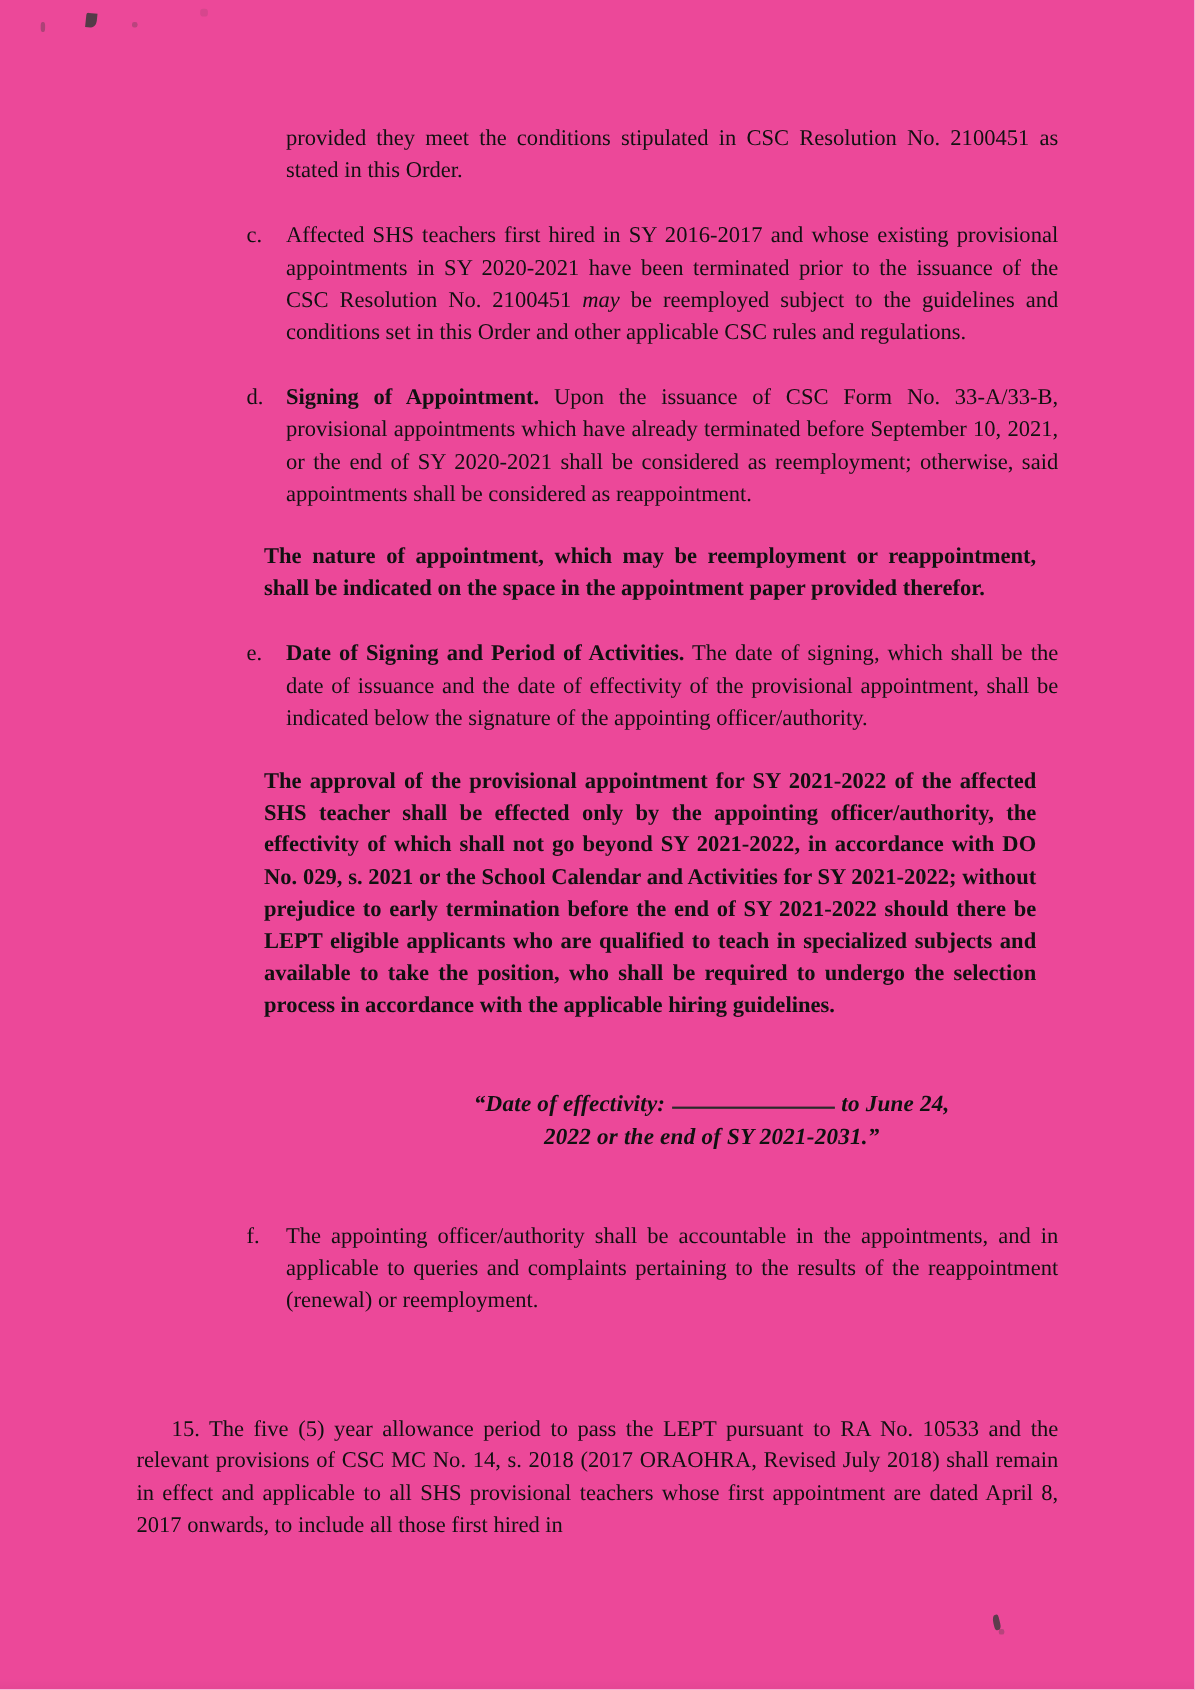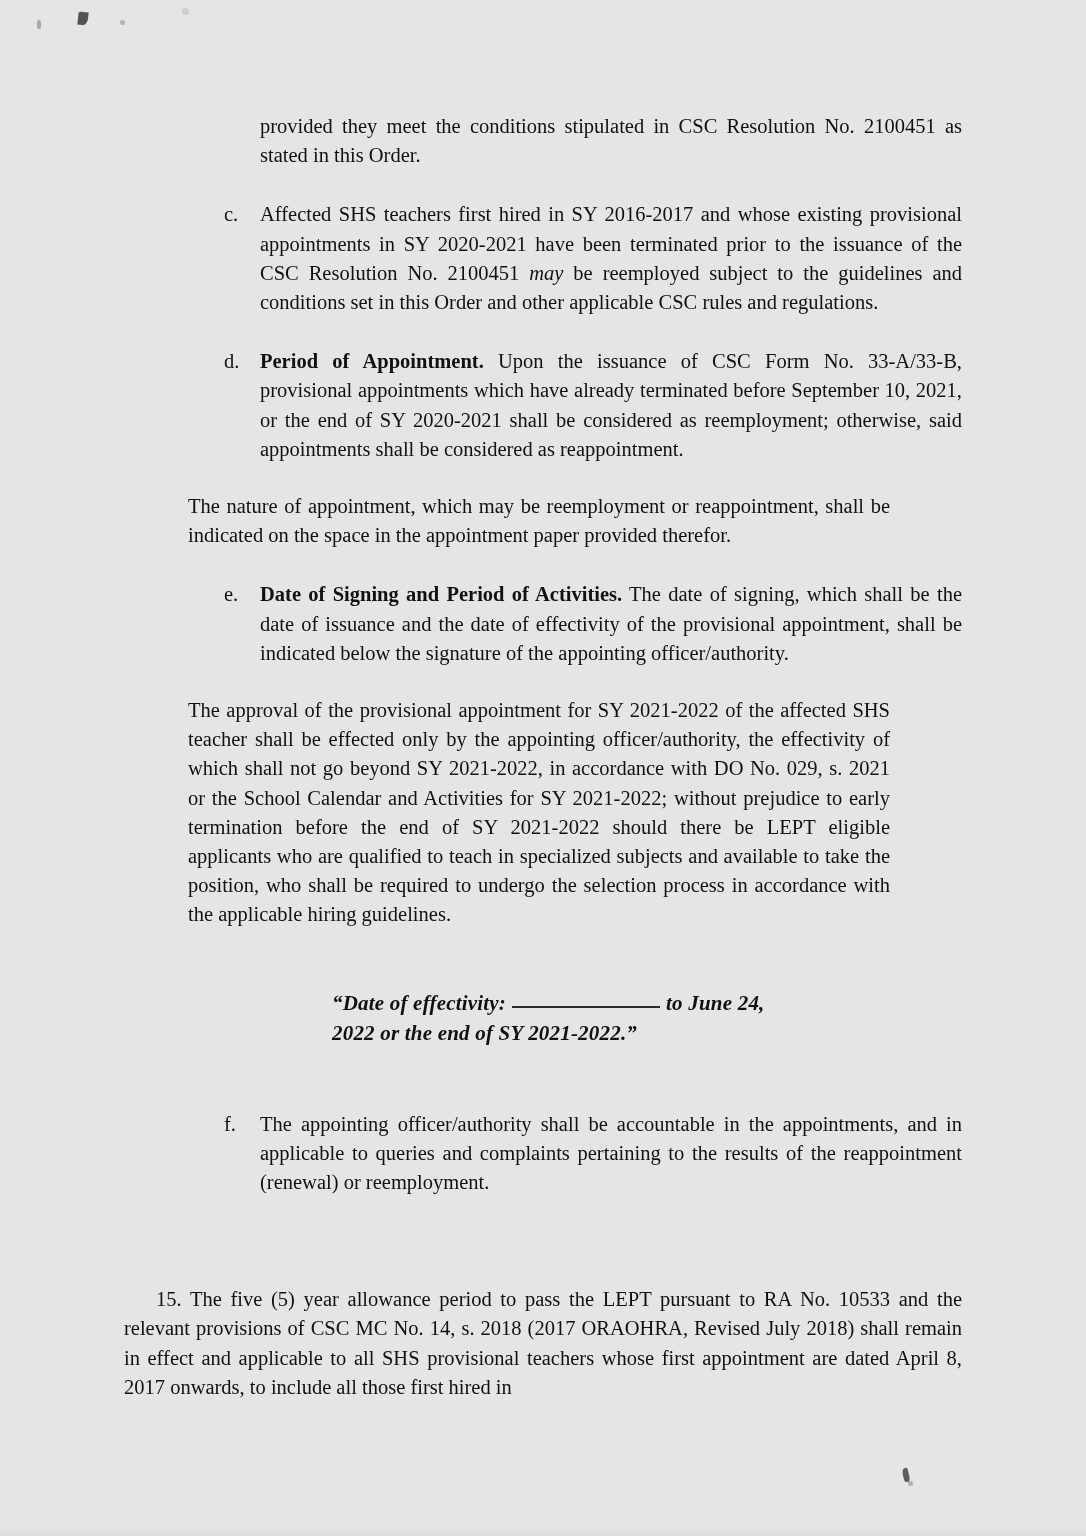--- a/index.html
+++ b/index.html
@@ -5,21 +5,21 @@
 <style>
   html, body {
     margin: 0;
     padding: 0;
     background: #ffffff;
   }
   .page {
     position: relative;
     width: 1086px;
     height: 1536px;
-    background: #e5e5e5;
+    background: #ec4899;
     overflow: hidden;
     font-family: "Liberation Serif", "DejaVu Serif", serif;
     color: #111111;
     -webkit-font-smoothing: antialiased;
   }
 
   
   .speck {
     position: absolute;
     background: #3a3a3a;
@@ -72,22 +72,23 @@
     line-height: 29.2px;
     text-align: left;
     white-space: nowrap;
   }
   .list-item .body {
     flex: 1 1 auto;
   }
 
   
   .sub-para {
-    margin-left: 64px;
+    margin-left: 116px;
     width: 702px;
+    font-weight: bold;
   }
 
   
   .lead-para {
     margin-left: 136px;
     width: 702px;
   }
 
   
   .num-para {
@@ -108,21 +109,21 @@
 
   
   .quote-block {
     margin-left: 208px;
     width: 630px;
     font-weight: 700;
     font-style: italic;
     font-size: 21px;
     line-height: 30px;
     letter-spacing: 0.2px;
-    text-align: left;
+    text-align: center;
   }
   .quote-block .blank {
     display: inline-block;
     width: 148px;
     border-bottom: 2.2px solid #2a2a2a;
     vertical-align: 2px;
     margin: 0 6px;
   }
 </style>
 </head>
@@ -145,21 +146,21 @@
 
     <div class="list-item">
       <span class="marker">c.</span>
       <p class="body"><span>Affected SHS teachers first hired in SY 2016-2017 and whose existing provisional appointments in SY 2020-2021 have been terminated prior to the issuance of the CSC Resolution No. 2100451 </span><span class="bi">may</span><span> be reemployed subject to the guidelines and conditions set in this Order and other applicable CSC rules and regulations.</span></p>
     </div>
 
     <div class="gap-md"></div>
 
     <div class="list-item">
       <span class="marker">d.</span>
-      <p class="body"><span class="b">Period of Appointment.</span><span> Upon the issuance of CSC Form No. 33-A/33-B, provisional appointments which have already terminated before September 10, 2021, or the end of SY 2020-2021 shall be considered as reemployment; otherwise, said appointments shall be considered as reappointment.</span></p>
+      <p class="body"><span class="b">Signing of Appointment.</span><span> Upon the issuance of CSC Form No. 33-A/33-B, provisional appointments which have already terminated before September 10, 2021, or the end of SY 2020-2021 shall be considered as reemployment; otherwise, said appointments shall be considered as reappointment.</span></p>
     </div>
 
     <div class="gap-sm"></div>
 
     <p class="sub-para">The nature of appointment, which may be reemployment or reappointment, shall be indicated on the space in the appointment paper provided therefor.</p>
 
     <div class="gap-md"></div>
 
     <div class="list-item">
       <span class="marker">e.</span>
@@ -170,21 +171,21 @@
 
     <p class="sub-para">The approval of the provisional appointment for SY 2021-2022 of the affected SHS teacher shall be effected only by the appointing officer/authority, the effectivity of which shall not go beyond SY 2021-2022, in accordance with DO No. 029, s. 2021 or the School Calendar and Activities for SY 2021-2022; without prejudice to early termination before the end of SY 2021-2022 should there be LEPT eligible applicants who are qualified to teach in specialized subjects and available to take the position, who shall be required to undergo the selection process in accordance with the applicable hiring guidelines.</p>
 
     <div class="gap-sm"></div>
 
 
     <div class="gap-md"></div>
 
     <div class="quote-block">
       <span>“Date of effectivity:</span><span class="blank"></span><span>to June 24,</span><br>
-      <span>2022 or the end of SY 2021-2022.”</span>
+      <span>2022 or the end of SY 2021-2031.”</span>
     </div>
 
     <div class="gap-xl"></div>
 
     <div class="list-item">
       <span class="marker">f.</span>
       <p class="body">The appointing officer/authority shall be accountable in the appointments, and in applicable to queries and complaints pertaining to the results of the reappointment (renewal) or reemployment.</p>
     </div>
 
     <div class="gap-lg"></div>

